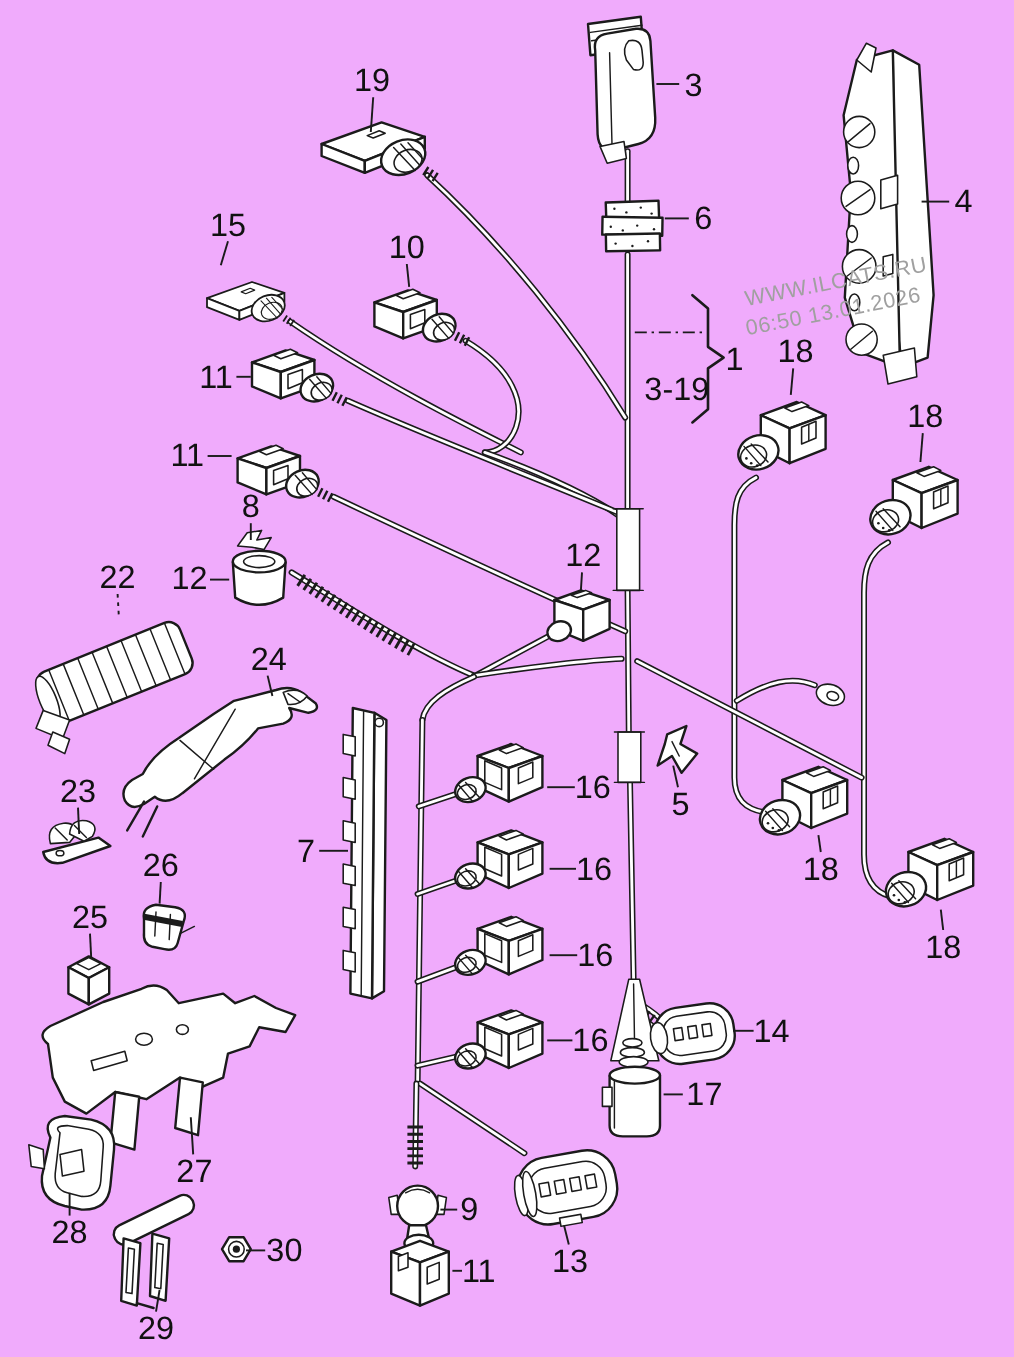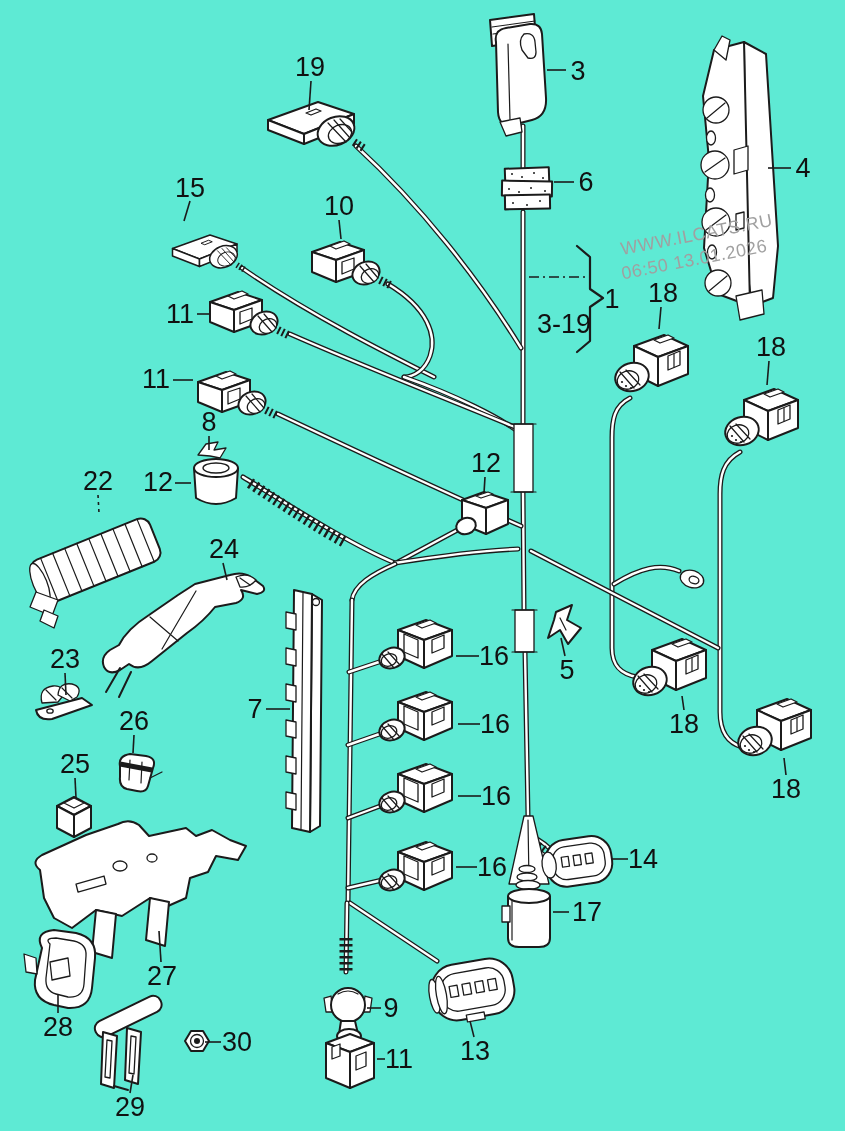--- a/index.html
+++ b/index.html
@@ -1,16 +1,16 @@
 <!DOCTYPE html>
 <html><head>
 <meta charset="utf-8">
 <style>
   html,body{margin:0;padding:0;background:#ffffff;}
-  .stage{width:845px;height:1131px;background:#5eead4;position:relative;overflow:hidden;}
+  .stage{width:845px;height:1131px;background:#f0abfc;position:relative;overflow:hidden;}
   svg{display:block;width:845px;height:1131px;}
   .o{fill:none;stroke:#1b1b1b;stroke-width:2;stroke-linejoin:round;stroke-linecap:round;}
   .o1{fill:none;stroke:#1b1b1b;stroke-width:1.2;stroke-linejoin:round;stroke-linecap:round;}
   .f{fill:#ffffff;stroke:#1b1b1b;stroke-width:2;stroke-linejoin:round;}
   .f1{fill:#ffffff;stroke:#1b1b1b;stroke-width:1.3;stroke-linejoin:round;}
   .wo{fill:none;stroke:#1b1b1b;stroke-width:5;stroke-linecap:round;}
   .wi{fill:none;stroke:#ffffff;stroke-width:2.4;stroke-linecap:round;}
   .corr{fill:none;stroke:#1b1b1b;stroke-width:11;stroke-dasharray:2.4 3.6;}
   .leader{stroke:#1b1b1b;stroke-width:1.6;fill:none;}
   .leader.dashed{stroke-dasharray:3 4;}

